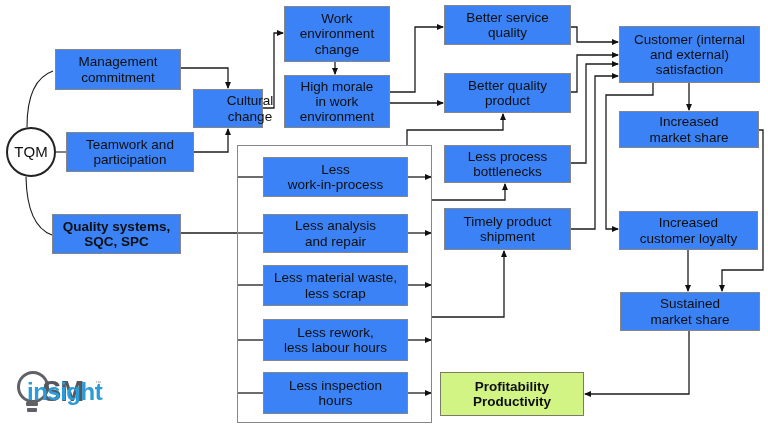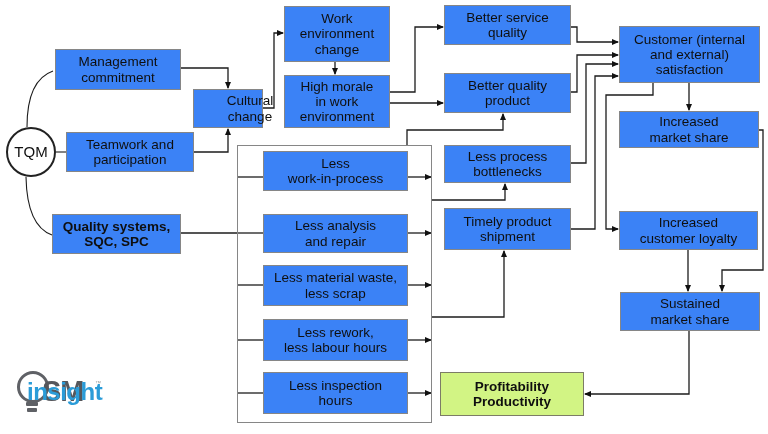--- a/index.html
+++ b/index.html
@@ -130,21 +130,21 @@
   </div>
 
   <div class="node" style="left:284px;top:75px;width:106px;height:53px;">
     <span>High morale
 in work
 environment</span>
   </div>
 
   <div class="node group" style="left:237px;top:145px;width:195px;height:278px;"></div>
 
-  <div class="node" style="left:263px;top:151px;width:145px;height:40px;">
+  <div class="node" style="left:263px;top:157px;width:145px;height:40px;">
     <span>Less
 work-in-process</span>
   </div>
 
   <div class="node" style="left:263px;top:214px;width:145px;height:39px;">
     <span>Less analysis
 and repair</span>
   </div>
 
   <div class="node" style="left:263px;top:265px;width:145px;height:41px;">

